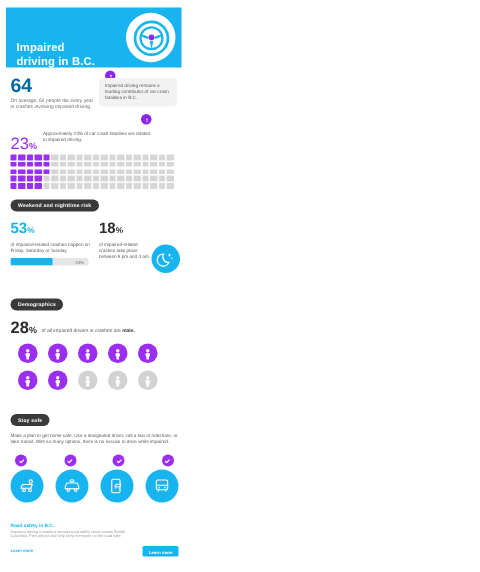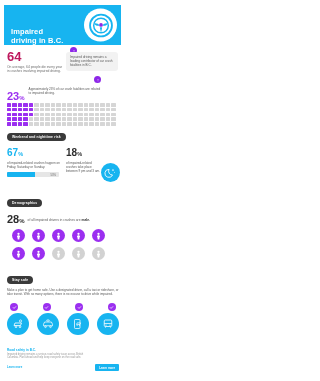--- a/index.html
+++ b/index.html
@@ -21,39 +21,39 @@
     letter-spacing:.1px;
   }
   .wheel-wrap{
     position:absolute;right:4px;top:50%;transform:translateY(-50%);
     width:33px;height:33px;border-radius:50%;background:#ffffff;
     display:flex;align-items:center;justify-content:center;
   }
 
   
   .s64{position:absolute;left:7px;top:50px;width:56px;}
-  .s64 .big{font-size:13px;font-weight:bold;color:#be185d;line-height:13px;}
+  .s64 .big{font-size:13px;font-weight:bold;color:#0369a1;line-height:13px;}
   .s64 .cap{margin-top:2px;font-size:3.3px;line-height:4.4px;color:#6d6d6d;}
 
   .bubble{
     position:absolute;left:66px;top:52px;width:52px;
     background:#f2f2f2;border-radius:3px;padding:3px 4px;box-sizing:border-box;
     font-size:3.1px;line-height:4.2px;color:#5a5a5a;
   }
   .dot-badge{
     position:absolute;width:7px;height:7px;border-radius:50%;
     background:#8d27e8;display:flex;align-items:center;justify-content:center;
   }
   .dot-badge svg{width:4px;height:4px;}
   .db1{left:70px;top:47px;}
   .db2{left:94px;top:76px;}
 
   
   .p23{position:absolute;left:7px;top:86px;display:flex;align-items:flex-start;width:112px;}
-  .p23 .num{font-size:11px;font-weight:bold;color:#9b2ff0;line-height:11px;}
+  .p23 .num{font-size:11px;font-weight:normal;color:#9b2ff0;line-height:11px;}
   .p23 .pct{font-size:6px;font-weight:bold;color:#9b2ff0;}
   .p23 .cap{margin-left:4px;margin-top:1px;font-size:3.1px;line-height:4.2px;color:#5a5a5a;width:72px;}
 
   .grid{position:absolute;left:7px;top:103px;width:112px;display:flex;flex-wrap:wrap;gap:1.2px;}
   .cell{width:4.3px;height:3.6px;background:#d6d6d6;border-radius:.5px;}
   .cell.on{background:#9b2ff0;}
 
   
   .pill{
     position:absolute;left:7px;height:8px;background:#3a3a3a;border-radius:4px;
@@ -258,21 +258,21 @@
       <div class="cell"></div>
       <div class="cell"></div>
       <div class="cell"></div>
       <div class="cell"></div>
       <div class="cell"></div>
     </div>
 
   <div class="pill" style="top:133px;">Weekend and nighttime risk</div>
 
   <div class="wk">
-    <div class="num"><span>67</span><span class="pc">%</span></div>
+    <div class="num"><span>53</span><span class="pc">%</span></div>
     <div class="cap">of impaired-related crashes happen on Friday, Saturday or Sunday.</div>
     <div class="bar">
       <div class="fill" id="wk-fill" style="width: 53%;"></div>
       <div class="lbl">53%</div>
     </div>
   </div>
 
   <div class="nt">
     <div class="num"><span>18</span><span class="pc">%</span></div>
     <div class="cap">of impaired-related crashes take place between 9 pm and 3 am.</div>

